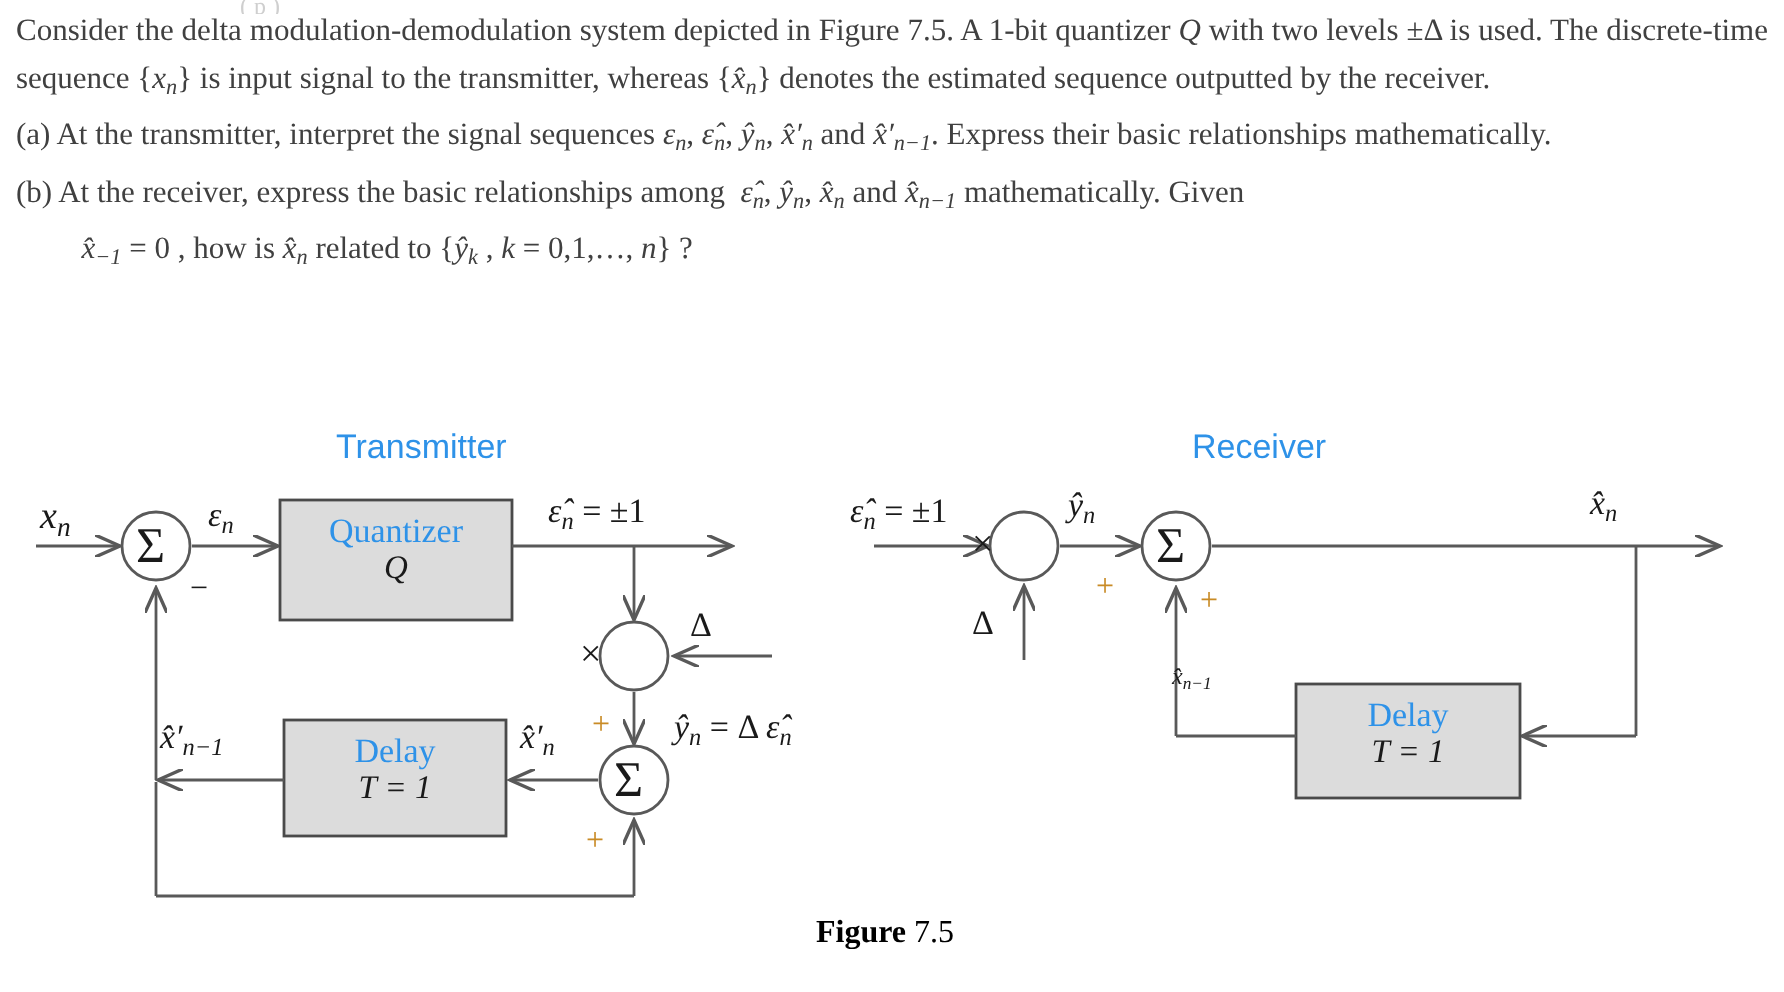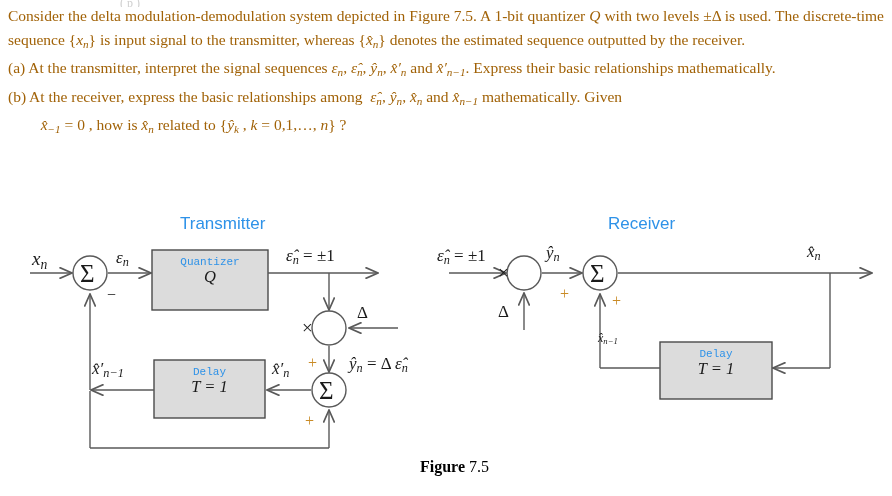--- a/index.html
+++ b/index.html
@@ -19,39 +19,39 @@
   .problem {
     position: absolute;
     left: 8px;
     top: 4px;
     width: 876px;
   }
   .ptext {
     font-family: "Liberation Serif", serif;
     font-size: 15.5px;
     line-height: 23.5px;
-    color: #a16207;
+    color: #404040;
     text-align: justify;
   }
   .p-para { margin: 0 0 0 0; }
   .p-item {
     display: flex;
     align-items: flex-start;
     margin: 0;
   }
   .p-item .marker {
     flex: 0 0 auto;
     margin-right: 3px;
   }
   .p-item .body { flex: 1 1 auto; text-align: justify; }
 
   
   .figure {
     position: absolute;
-    left: 12px;
+    left: 0;
     top: 200px;
     width: 868px;
     height: 296px;
   }
   .figure svg { display: block; }
 
   .lbl {
     position: absolute;
     font-family: "Liberation Serif", serif;
     font-size: 16px;
@@ -67,22 +67,22 @@
     white-space: nowrap;
   }
   .boxlabel {
     position: absolute;
     text-align: center;
     white-space: nowrap;
     line-height: 1.12;
   }
   .boxlabel .top {
     display: block;
-    font-family: Liberation Mono, monospace;
-    font-size: 11px;
+    font-family: Liberation Serif, serif;
+    font-size: 17px;
     color: #2E92E8;
   }
   .boxlabel .bot {
     display: block;
     font-family: "Liberation Serif", serif;
     font-style: italic;
     font-size: 16.5px;
     color: #1a1a1a;
   }
   .plus {

